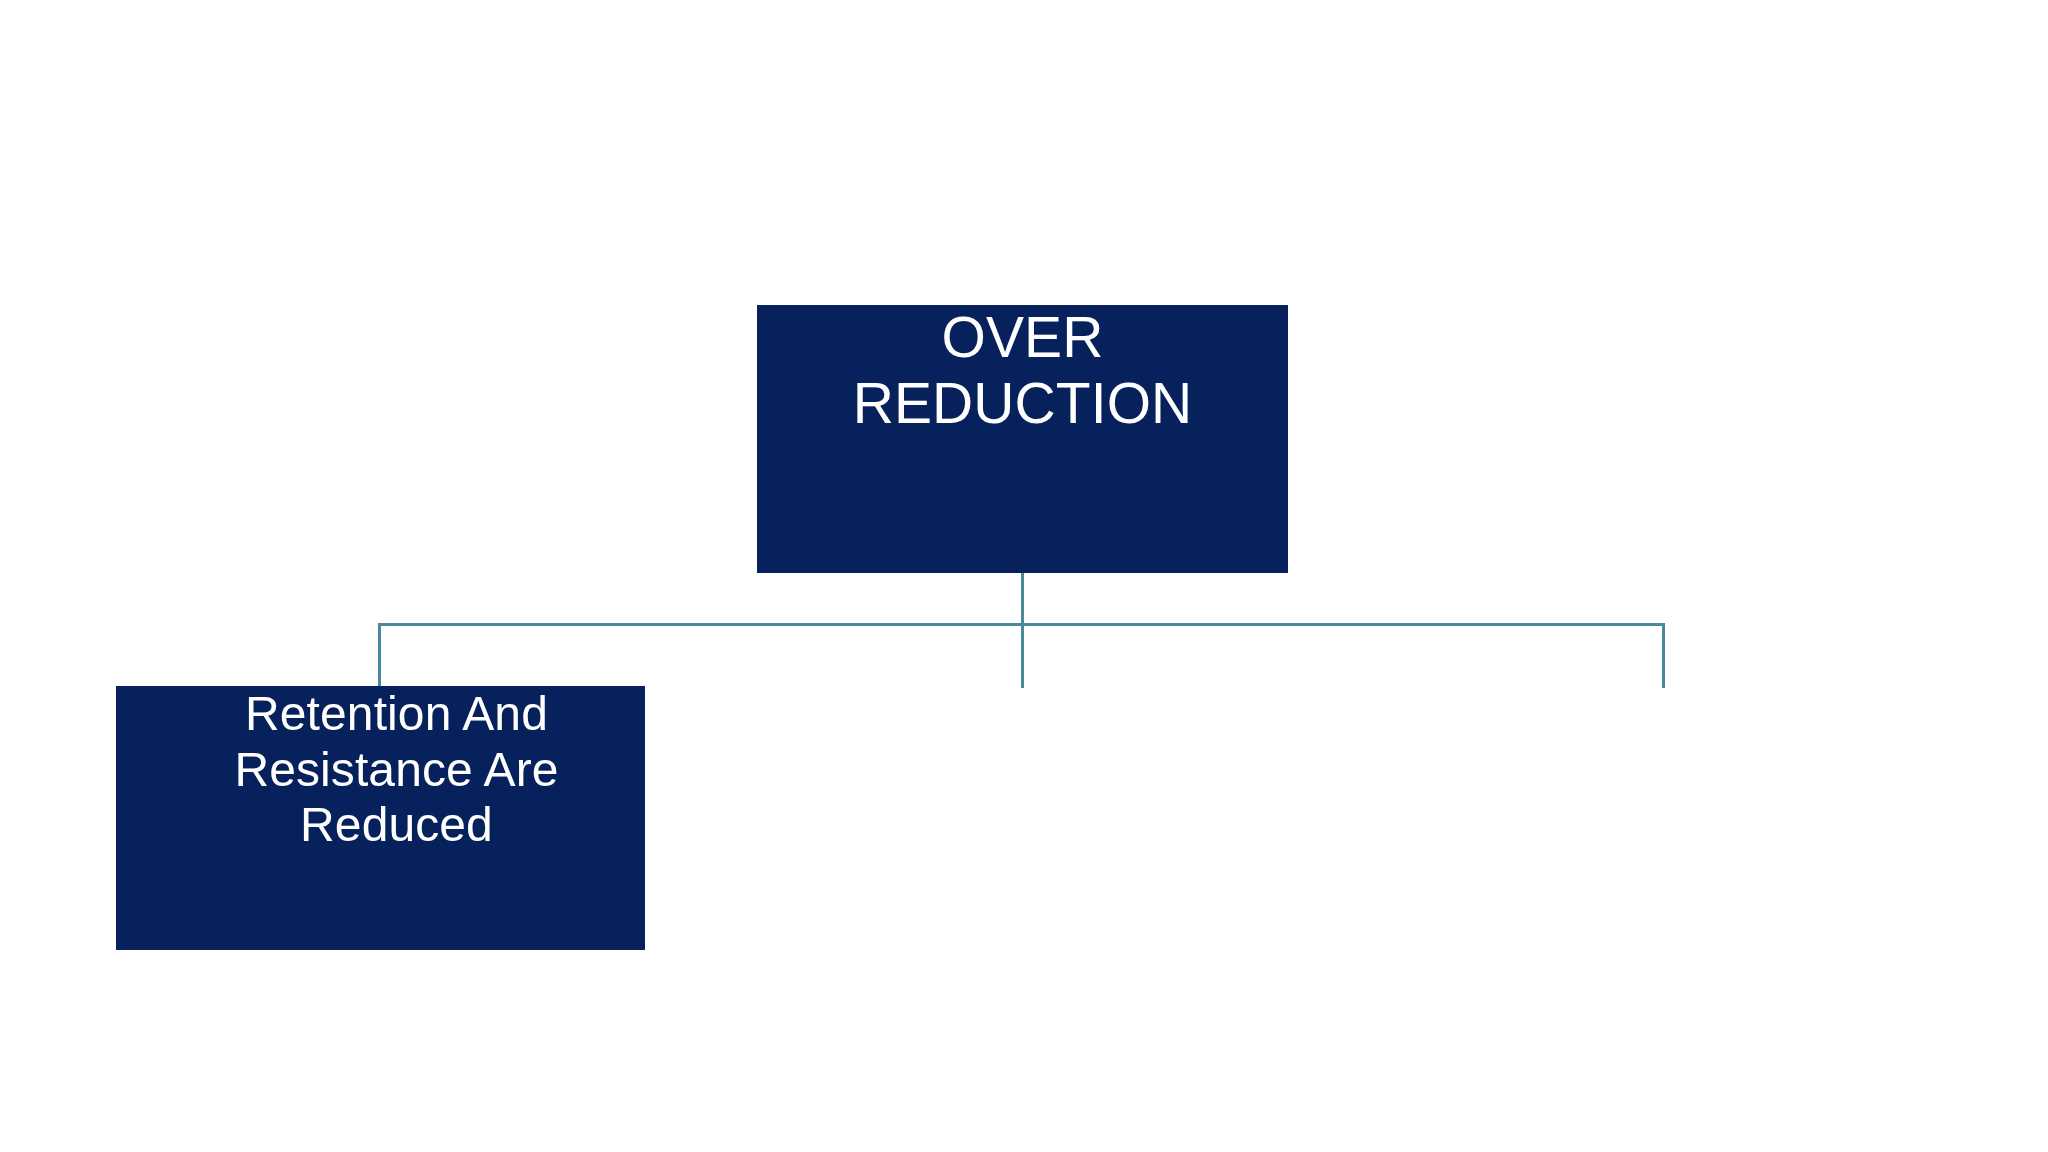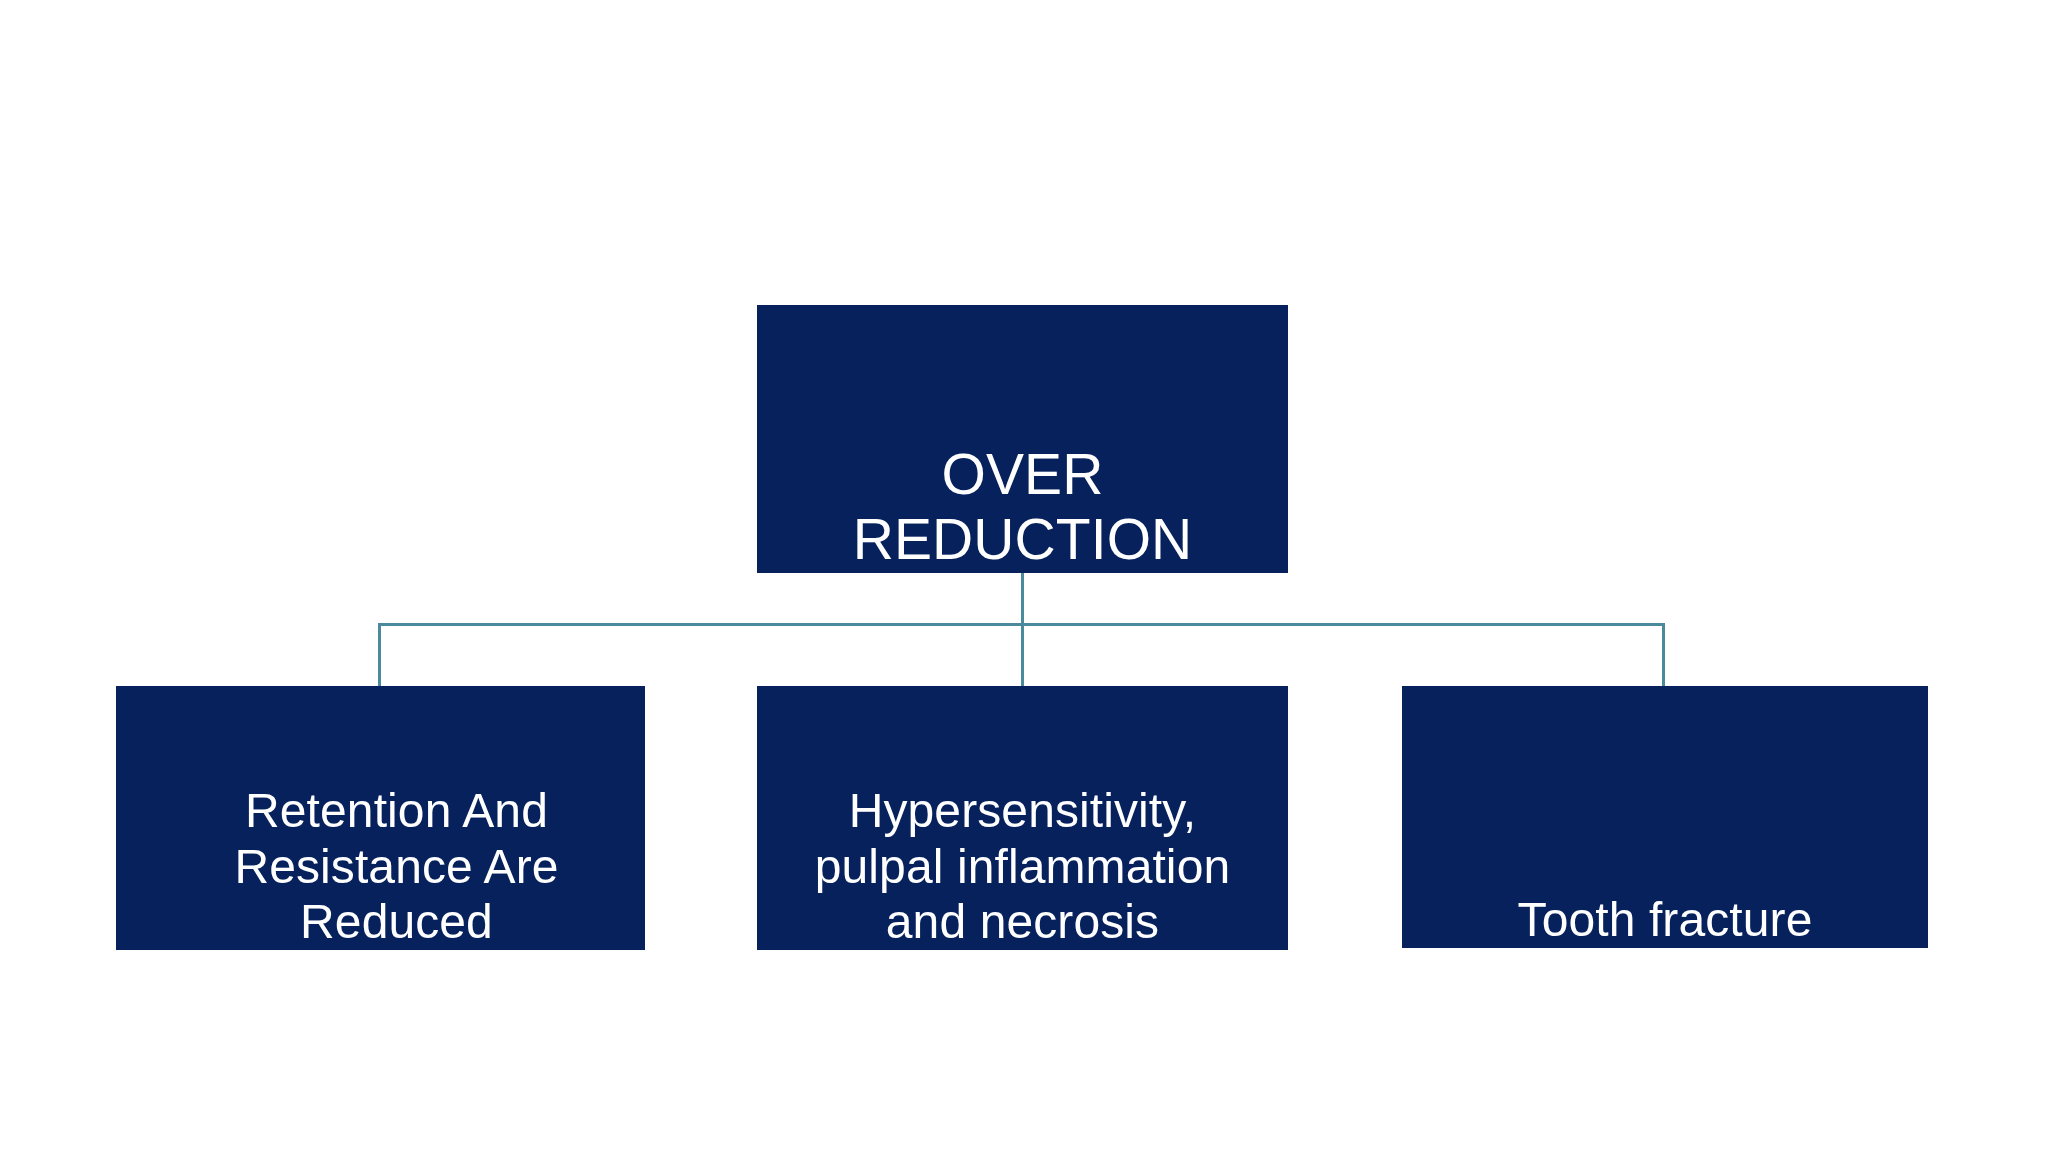--- a/index.html
+++ b/index.html
@@ -28,21 +28,21 @@
     height: 1152px;
     pointer-events: none;
   }
 
   
   .node {
     position: absolute;
     box-sizing: border-box;
     background: #06215c;
     display: flex;
-    align-items: flex-end;
+    align-items: flex-start;
     justify-content: center;
     text-align: center;
     color: #ffffff;
   }
   .node .node-label {
     display: block;
     width: 100%;
     padding: 0 10px;
     box-sizing: border-box;
     font-weight: 400;
@@ -108,23 +108,15 @@
   <div class="node" id="node-root">
     <span class="node-label">OVER REDUCTION</span>
   </div>
 
   <div class="node" id="node-retention">
     <span class="node-label">Retention And
 Resistance Are
 Reduced</span>
   </div>
 
-  <div class="node" id="node-hypersensitivity">
-    <span class="node-label">Hypersensitivity,
-pulpal inflammation
-and necrosis</span>
-  </div>
 
-  <div class="node" id="node-fracture">
-    <span class="node-label">Tooth fracture</span>
-  </div>
 
 </div>
 
 </body></html>

